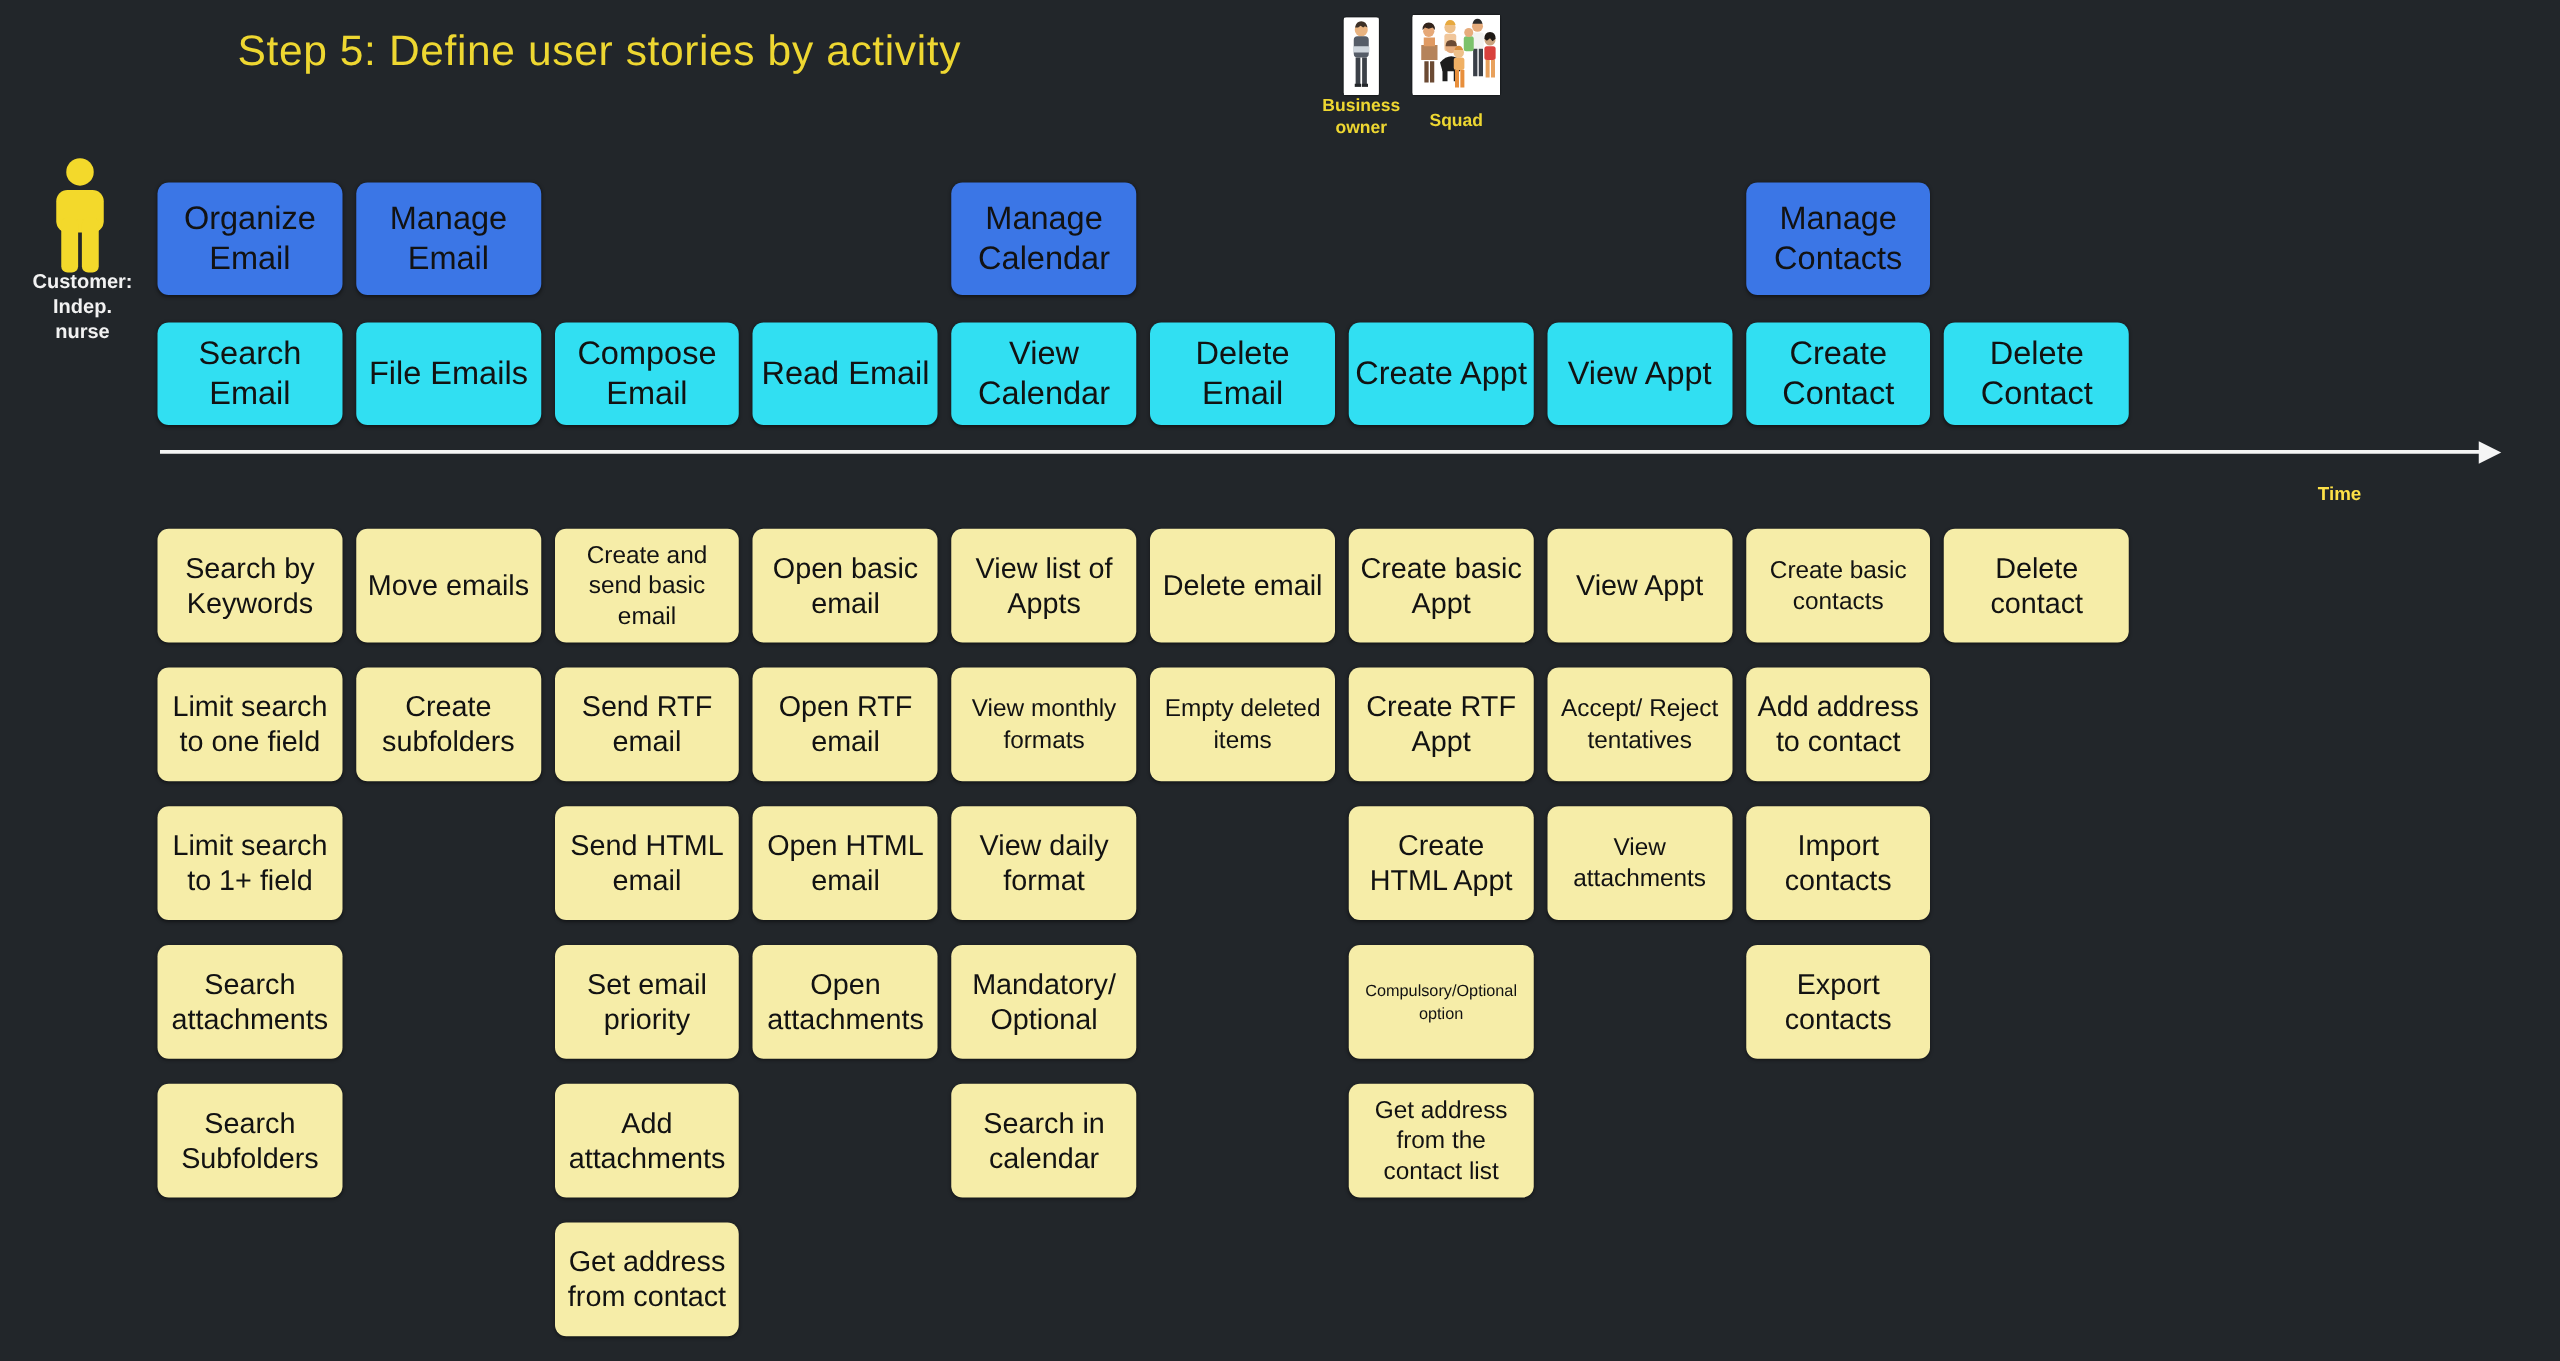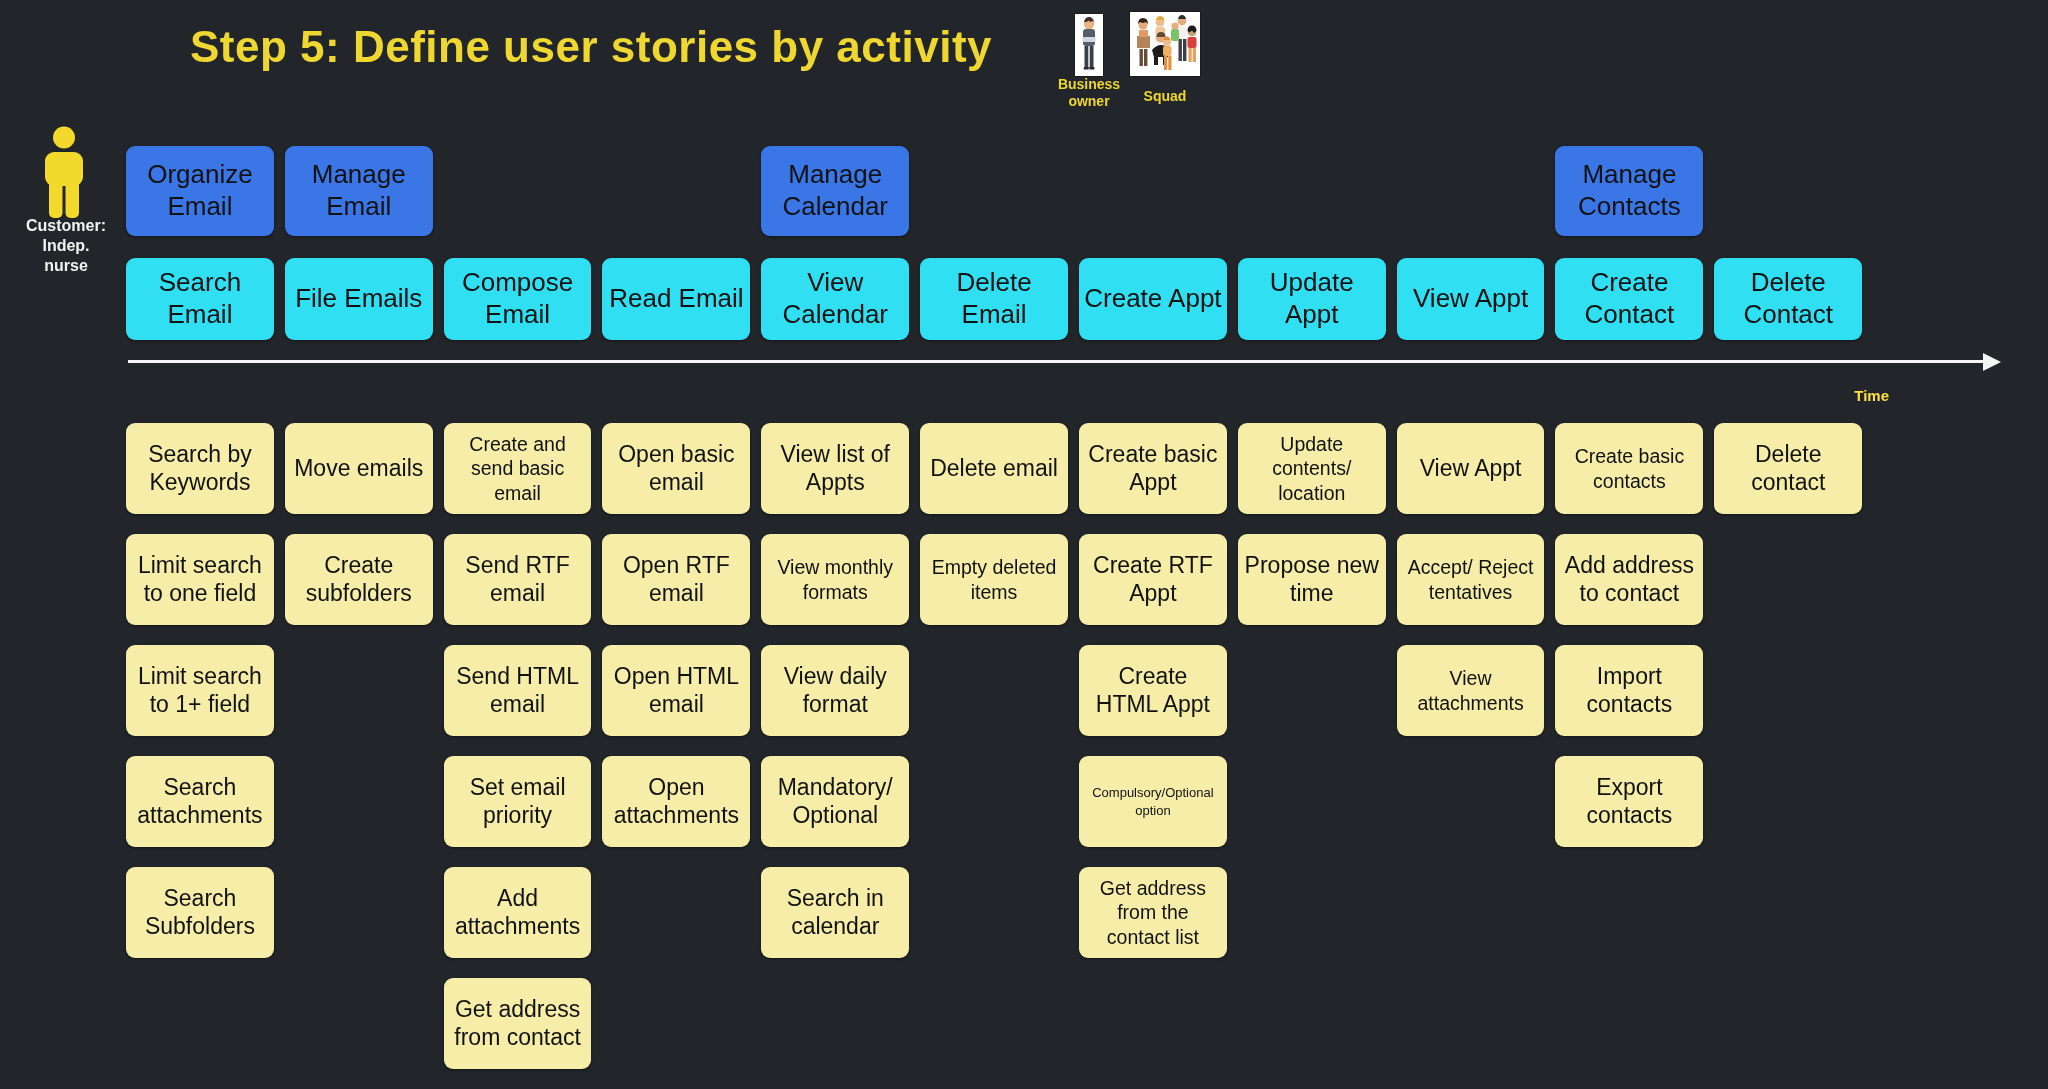--- a/index.html
+++ b/index.html
@@ -3,21 +3,21 @@
 <meta charset="utf-8">
 <style>
   html,body{margin:0;padding:0;}
   body{
     width:2048px;height:1089px;position:relative;overflow:hidden;
     background:var(--background,#22262a);
     font-family:"Liberation Sans",sans-serif;
   }
   .page-title{
     position:absolute;left:190px;top:22px;
-    font-size:44px;font-weight:700;letter-spacing:.5px;
+    font-size:34px;font-weight:400;letter-spacing:.5px;
     color:var(--accent_yellow,#eed731);
   }
   
   .persona-img{position:absolute;background:#fff;border-radius:2px;box-shadow:0 0 0 1px rgba(0,0,0,.25);}
   #bo-img{left:1075px;top:14px;width:28px;height:62px;}
   #squad-img{left:1130px;top:12px;width:70px;height:64px;}
   .persona-label{
     position:absolute;text-align:center;
     color:var(--accent_yellow,#eed731);font-size:14px;font-weight:700;line-height:17px;
   }
@@ -188,26 +188,20 @@
       <div class="card epic hidden"></div>
       <div class="card activity">Create Appt</div>
       <div class="card story md">Create basic Appt</div>
       <div class="card story md">Create RTF Appt</div>
       <div class="card story md">Create HTML Appt</div>
       <div class="card story xs">Compulsory/Optional option</div>
       <div class="card story sm">Get address from the contact list</div>
     </div>
     <div class="board-column">
       <div class="card epic hidden"></div>
-      <div class="card activity">Update Appt</div>
-      <div class="card story sm">Update contents/ location</div>
-      <div class="card story md">Propose new time</div>
-    </div>
-    <div class="board-column">
-      <div class="card epic hidden"></div>
       <div class="card activity">View Appt</div>
       <div class="card story md">View Appt</div>
       <div class="card story sm">Accept/ Reject tentatives</div>
       <div class="card story sm">View attachments</div>
     </div>
     <div class="board-column">
       <div class="card epic">Manage Contacts</div>
       <div class="card activity">Create Contact</div>
       <div class="card story sm">Create basic contacts</div>
       <div class="card story md">Add address to contact</div>

